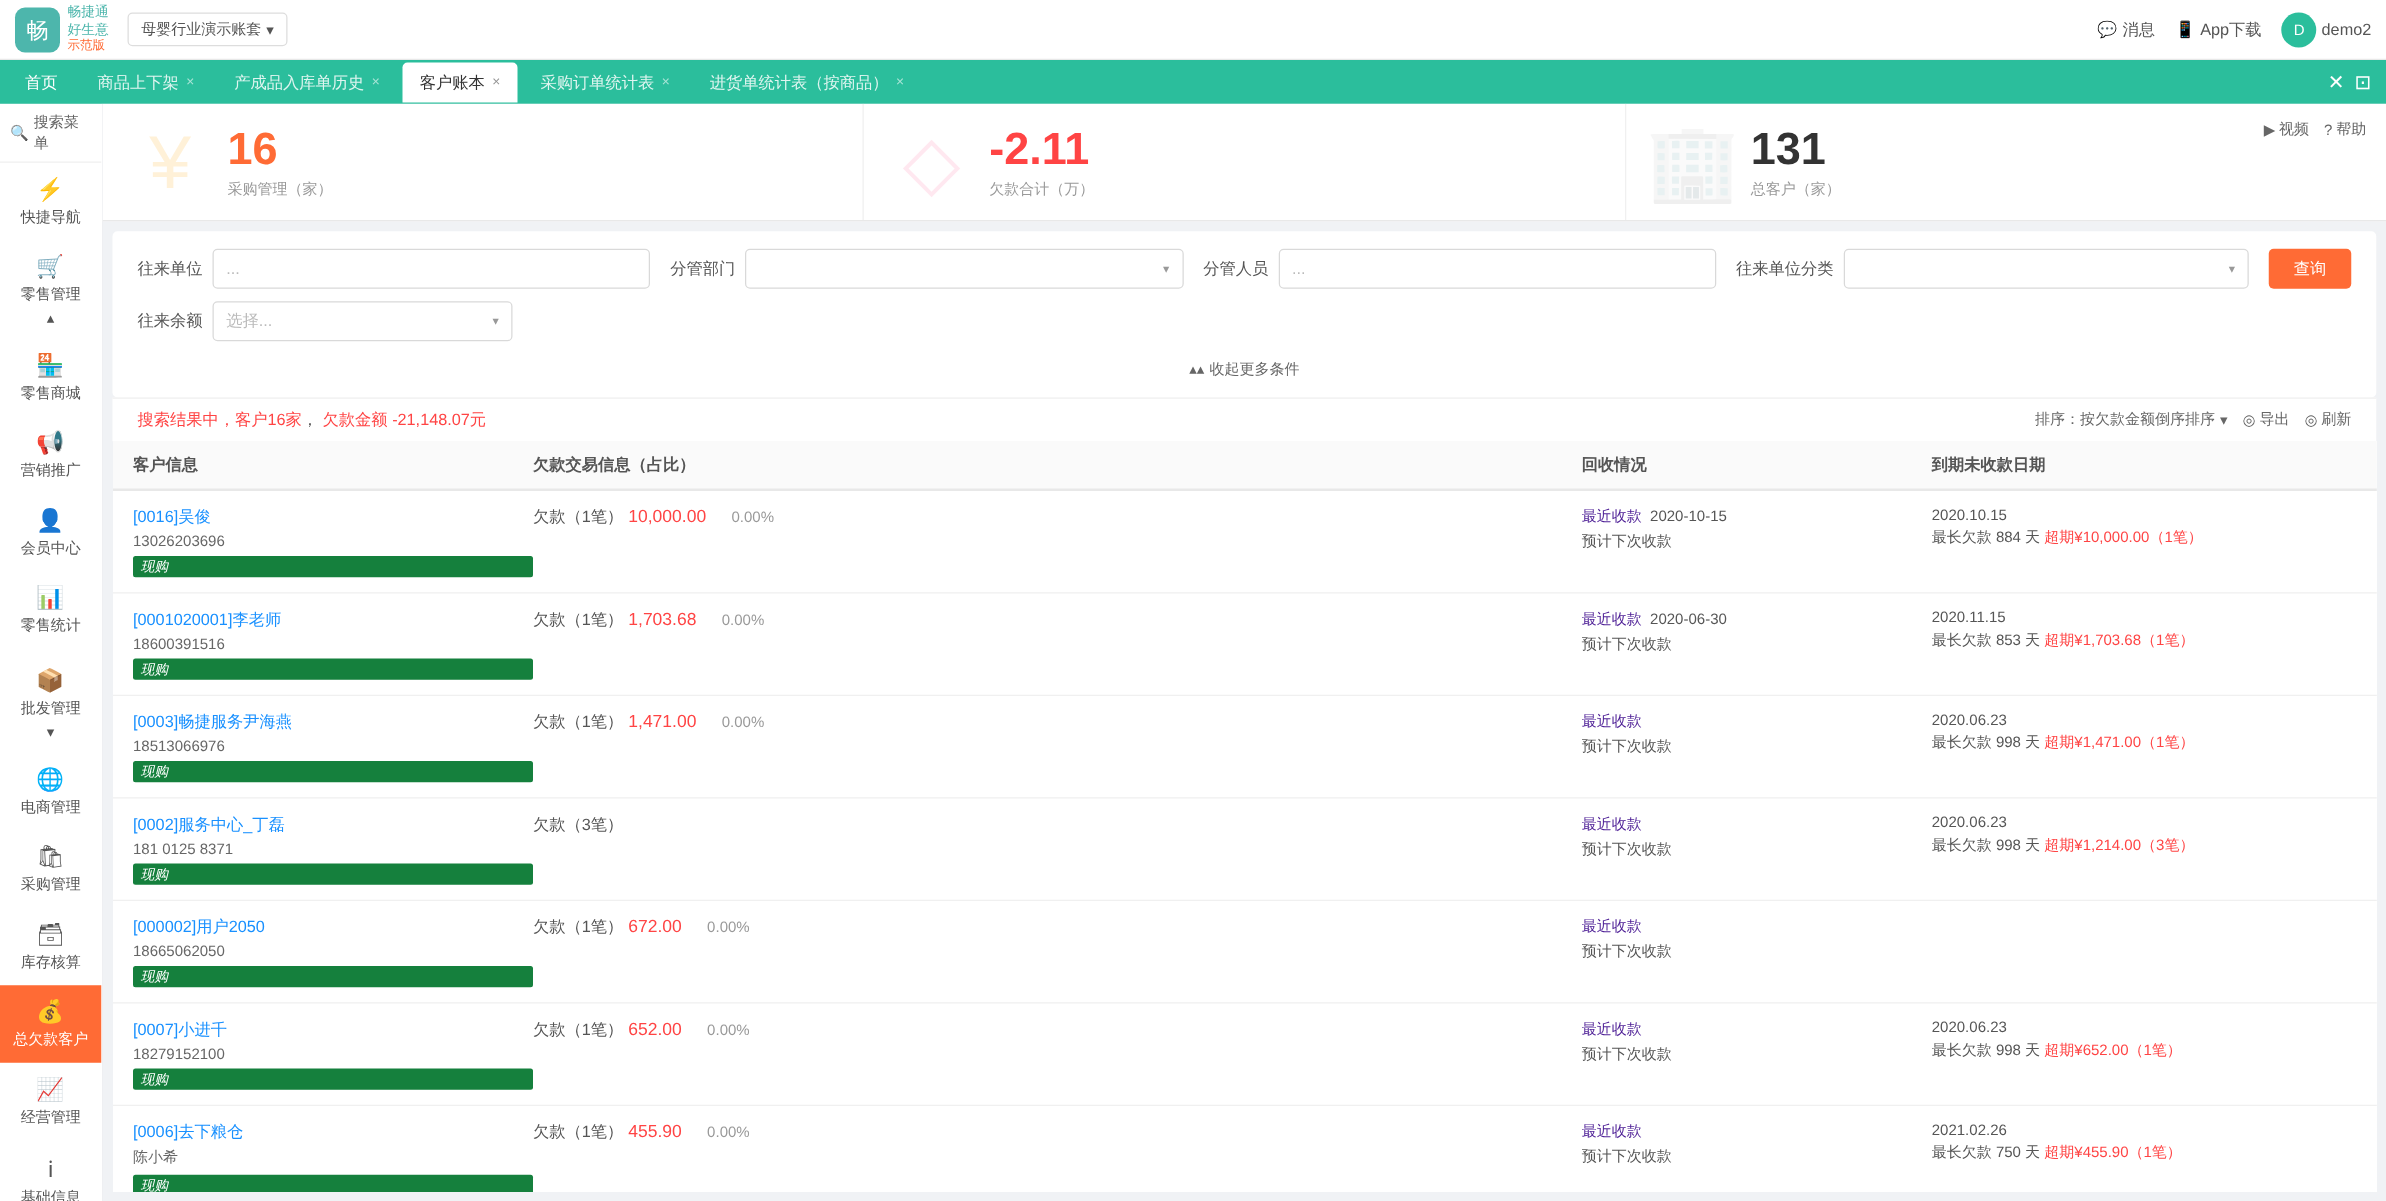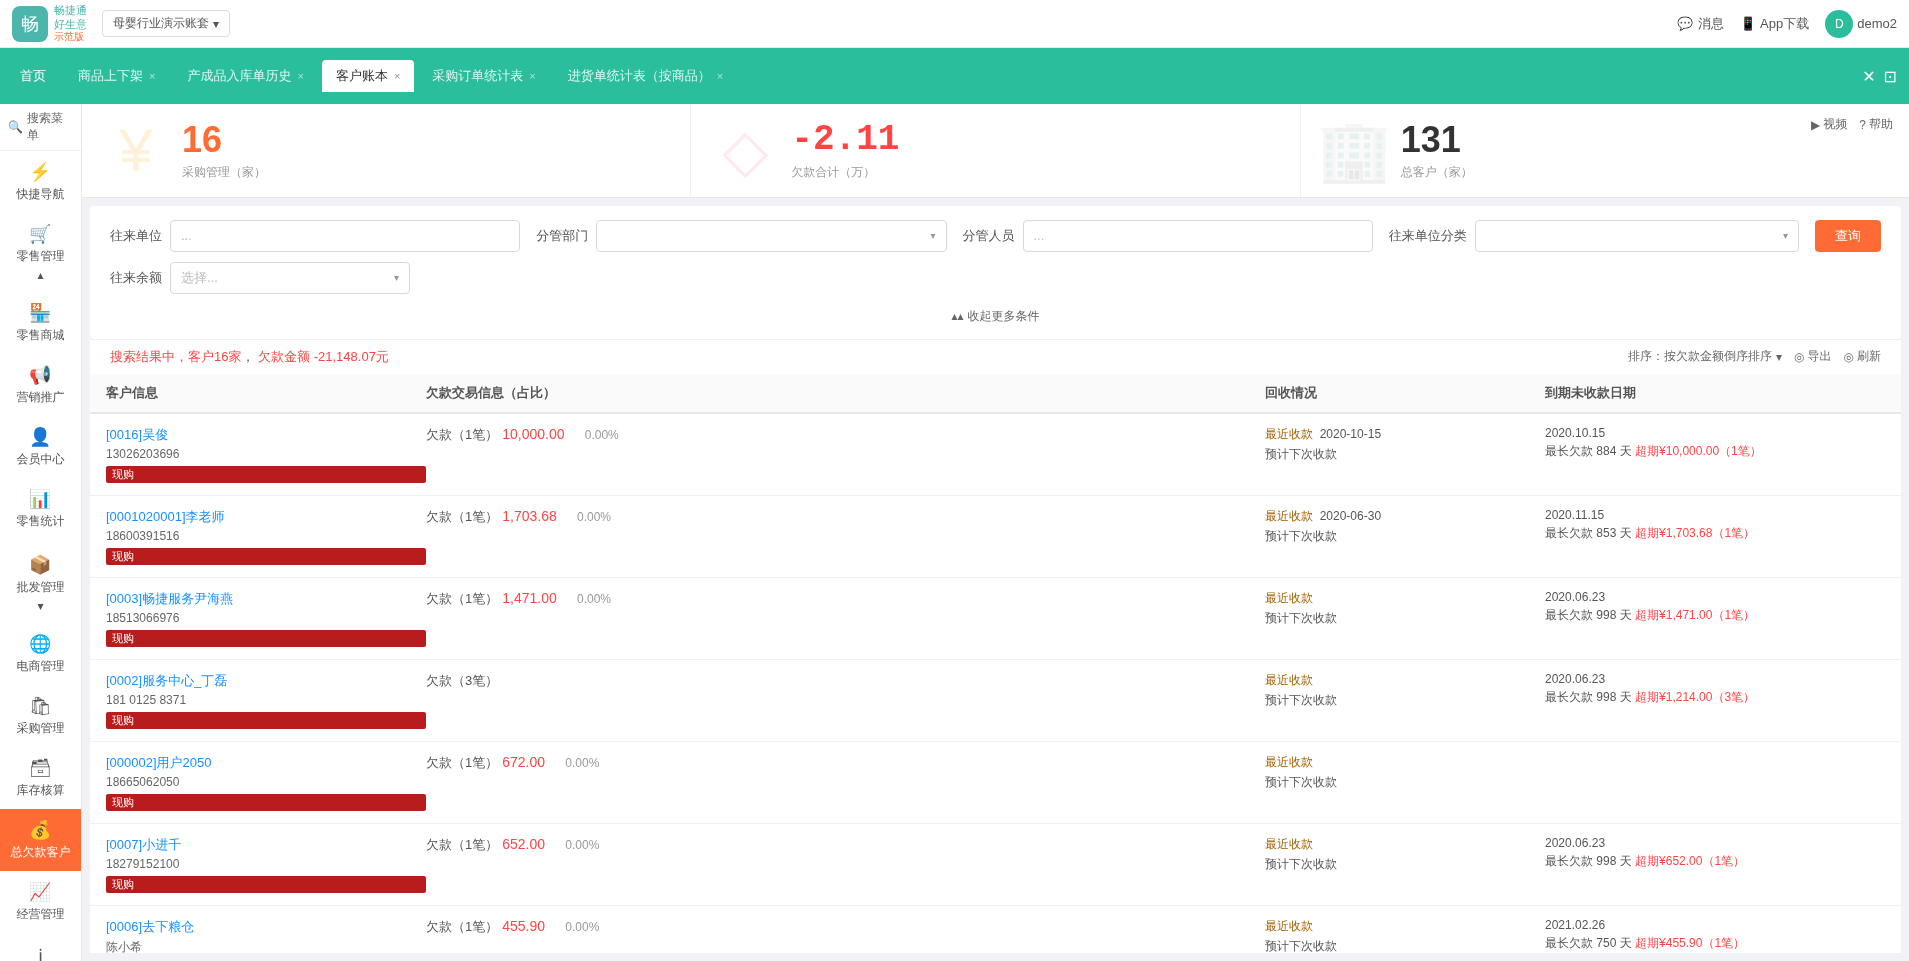--- a/index.html
+++ b/index.html
@@ -9,21 +9,21 @@
     .app-wrapper { display: flex; flex-direction: column; height: 961px; width: 1909px; }
     .top-bar { height: 48px; background: #fff; display: flex; align-items: center; border-bottom: 1px solid #e8e8e8; padding: 0 12px; flex-shrink: 0; }
     .logo-area { display: flex; align-items: center; gap: 6px; width: 82px; }
     .logo-icon { width: 36px; height: 36px; background: #4DB6AC; border-radius: 8px; display: flex; align-items: center; justify-content: center; color: #fff; font-size: 18px; flex-shrink: 0; }
     .logo-text { font-size: 11px; color: #4DB6AC; line-height: 1.2; }
     .industry-selector { display: flex; align-items: center; gap: 4px; padding: 4px 10px; border: 1px solid #ddd; border-radius: 4px; cursor: pointer; font-size: 12px; color: #555; margin-left: 8px; }
     .top-right { margin-left: auto; display: flex; align-items: center; gap: 16px; font-size: 13px; color: #555; }
     .top-right-item { display: flex; align-items: center; gap: 4px; cursor: pointer; }
 
     
-    .tabs-bar { background: #2BBE9C; display: flex; align-items: center; height: 56px; flex-shrink: 0; padding: 0 4px; overflow: hidden; }
+    .tabs-bar { background: #2BBE9C; display: flex; align-items: center; height: 35px; flex-shrink: 0; padding: 0 4px; overflow: hidden; }
     .tab-item { display: flex; align-items: center; gap: 4px; padding: 0 14px; height: 32px; border-radius: 4px 4px 0 0; font-size: 13px; color: rgba(255,255,255,0.85); cursor: pointer; white-space: nowrap; margin: 0 2px; flex-shrink: 0; }
     .tab-item.active { background: #fff; color: #333; }
     .tab-item.first { background: transparent; color: #fff; }
     .tab-close { font-size: 11px; opacity: 0.7; margin-left: 2px; }
     .tabs-right { margin-left: auto; display: flex; gap: 8px; padding-right: 8px; }
     .tabs-right-btn { color: #fff; font-size: 16px; cursor: pointer; }
 
     
     .body-area { display: flex; flex: 1; overflow: hidden; }
     .sidebar { width: 82px; background: #fff; border-right: 1px solid #e8e8e8; display: flex; flex-direction: column; flex-shrink: 0; overflow-y: auto; }
@@ -68,29 +68,29 @@
     .results-btn { display: flex; align-items: center; gap: 3px; cursor: pointer; }
 
     
     .table-wrapper { flex: 1; overflow-y: auto; margin: 0 8px 8px; background: #fff; }
     .table-header { display: grid; grid-template-columns: 320px 1fr 280px 340px; background: #fafafa; border-bottom: 2px solid #e8e8e8; padding: 10px 16px; font-size: 13px; font-weight: 600; color: #555; position: sticky; top: 0; z-index: 10; }
     .table-row { display: grid; grid-template-columns: 320px 1fr 280px 340px; padding: 12px 16px; border-bottom: 1px solid #f0f0f0; align-items: start; }
 
     .customer-info { display: flex; flex-direction: column; gap: 3px; }
     .customer-name { color: #1890ff; cursor: pointer; font-size: 13px; }
     .customer-phone { font-size: 12px; color: #666; }
-    .customer-tag { display: inline-block; background: #b91c1c; color: #fff; font-size: 11px; padding: 1px 6px; border-radius: 2px; margin-top: 2px; }
+    .customer-tag { display: inline-block; background: #15803d; color: #fff; font-size: 11px; padding: 1px 6px; border-radius: 2px; margin-top: 2px; font-style: italic; }
 
     .debt-info { display: flex; flex-direction: row; gap: 4px; }
     .debt-count { font-size: 13px; color: #555; }
     .debt-amount { color: #FF4444; font-size: 14px; font-weight: 500; }
     .debt-percent { color: #999; font-size: 12px; padding-left: 13px; }
 
     .collection-info { display: flex; flex-direction: column; gap: 3px; font-size: 12px; color: #555; }
-    .collection-label { color: #a16207; font-family: Liberation Mono, monospace; }
+    .collection-label { color: #4c1d95; font-family: Liberation Mono, monospace; }
 
     .overdue-info { display: flex; flex-direction: column; gap: 3px; font-size: 12px; color: #555; }
     .overdue-link { color: #FF4444; cursor: pointer; }
 
     
     .table-wrapper::-webkit-scrollbar { width: 6px; }
     .table-wrapper::-webkit-scrollbar-track { background: #f1f1f1; }
     .table-wrapper::-webkit-scrollbar-thumb { background: #ccc; border-radius: 3px; }
 
     .chevron { font-size: 10px; color: #999; }
@@ -235,21 +235,21 @@
           <div class="stat-info">
             <div class="stat-number orange">16</div>
             <div class="stat-label">采购管理（家）</div>
           </div>
         </div>
         <div class="stat-card">
           <div class="stat-icon-area">
             <span style="font-size:60px;color:#FF6B9D;">◇</span>
           </div>
           <div class="stat-info">
-            <div class="stat-number" style="color:#FF4444;font-size:36px;font-weight:700;font-family:Liberation Mono, monospace;">-2.11</div>
+            <div class="stat-number" style="color:#FF4444;font-size:36px;font-weight:700;">-2.11</div>
             <div class="stat-label">欠款合计（万）</div>
           </div>
         </div>
         <div class="stat-card">
           <div class="stat-top-right">
             <div class="stat-top-right-item">
               <span>▶</span>
               <span>视频</span>
             </div>
             <div class="stat-top-right-item">

